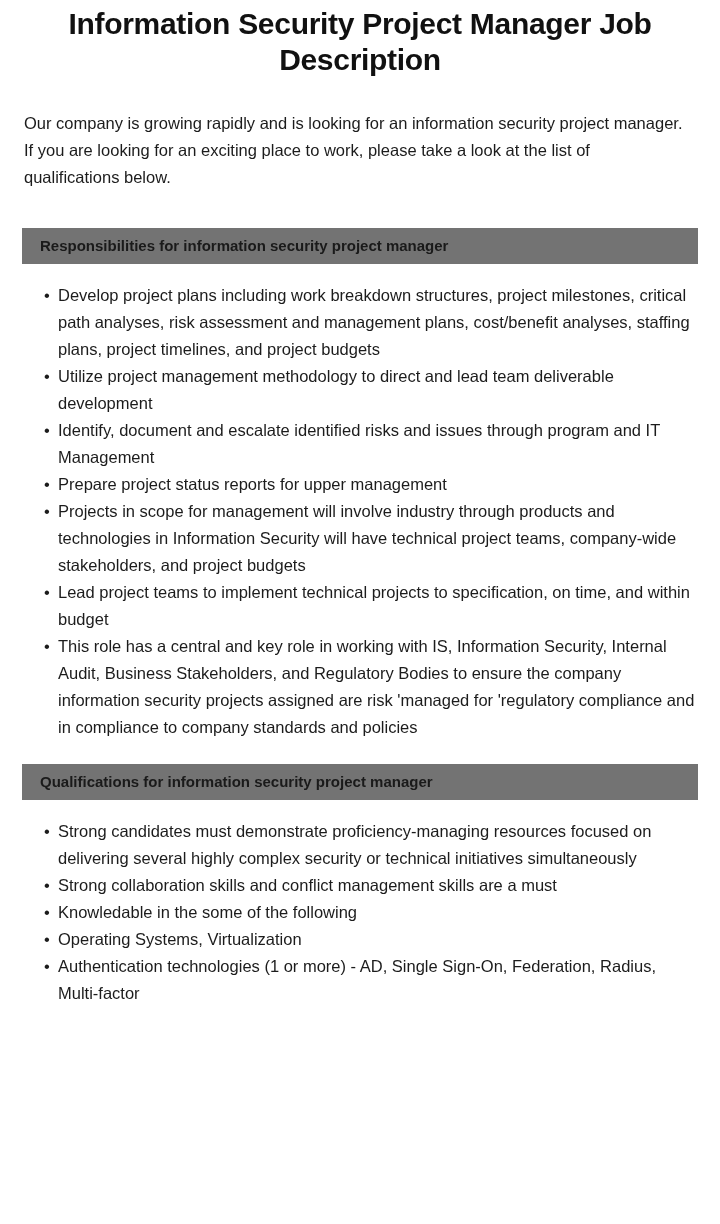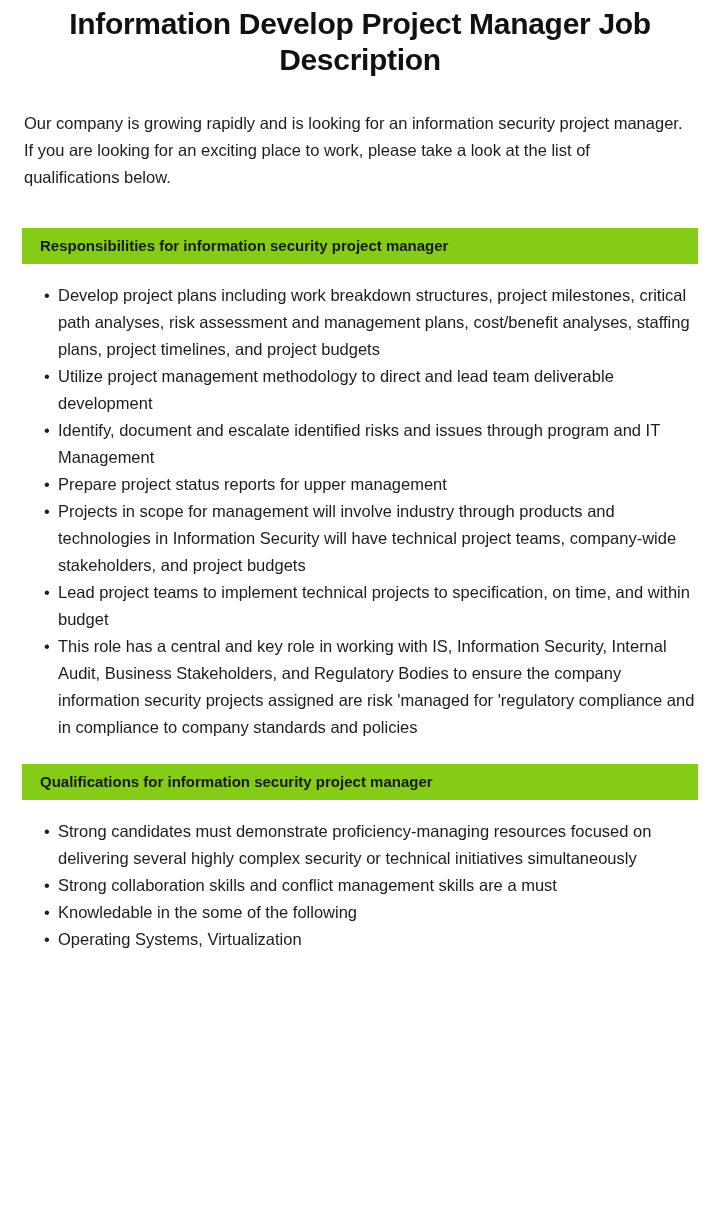--- a/index.html
+++ b/index.html
@@ -48,21 +48,21 @@
   
   .section {
     margin: 0;
     padding: 0;
   }
   .section-head-wrap {
     padding: 0 22px;
     box-sizing: border-box;
   }
   .section-head {
-    background: #84cc16;
+    background: #737373;
     padding: 9px 16px 9px 18px;
     box-sizing: border-box;
   }
   .section-head-title {
     margin: 0;
     font-size: 15px;
     line-height: 18px;
     font-weight: 700;
     color: #1a1a1a;
   }
@@ -101,21 +101,21 @@
   }
   .section.responsibilities .bullets {
     padding-bottom: 0;
   }
 </style>
 </head>
 <body>
 
 <div class="page">
 
-  <h1 class="doc-title">Information Develop Project Manager Job Description</h1>
+  <h1 class="doc-title">Information Security Project Manager Job Description</h1>
 
   <p class="intro">Our company is growing rapidly and is looking for an information security project manager. If you are looking for an exciting place to work, please take a look at the list of qualifications below.</p>
 
   <section class="section responsibilities">
     <div class="section-head-wrap">
       <div class="section-head">
         <h2 class="section-head-title">Responsibilities for information security project manager</h2>
       </div>
     </div>
     <ul class="bullets">
@@ -133,16 +133,17 @@
     <div class="section-head-wrap">
       <div class="section-head">
         <h2 class="section-head-title">Qualifications for information security project manager</h2>
       </div>
     </div>
     <ul class="bullets">
       <li>Strong candidates must demonstrate proficiency-managing resources focused on delivering several highly complex security or technical initiatives simultaneously</li>
       <li>Strong collaboration skills and conflict management skills are a must</li>
       <li>Knowledable in the some of the following</li>
       <li>Operating Systems, Virtualization</li>
+      <li>Authentication technologies (1 or more) - AD, Single Sign-On, Federation, Radius, Multi-factor</li>
     </ul>
   </section>
 
 </div>
 
 </body></html>

